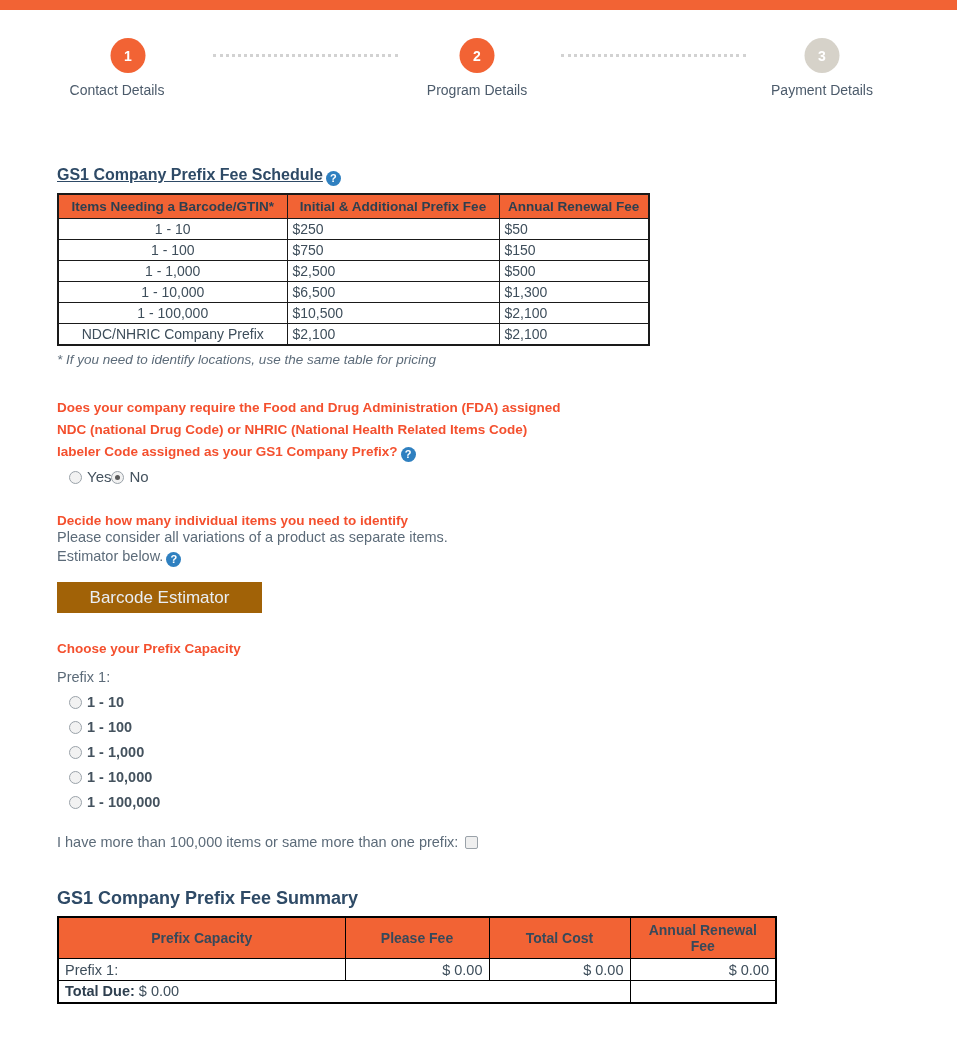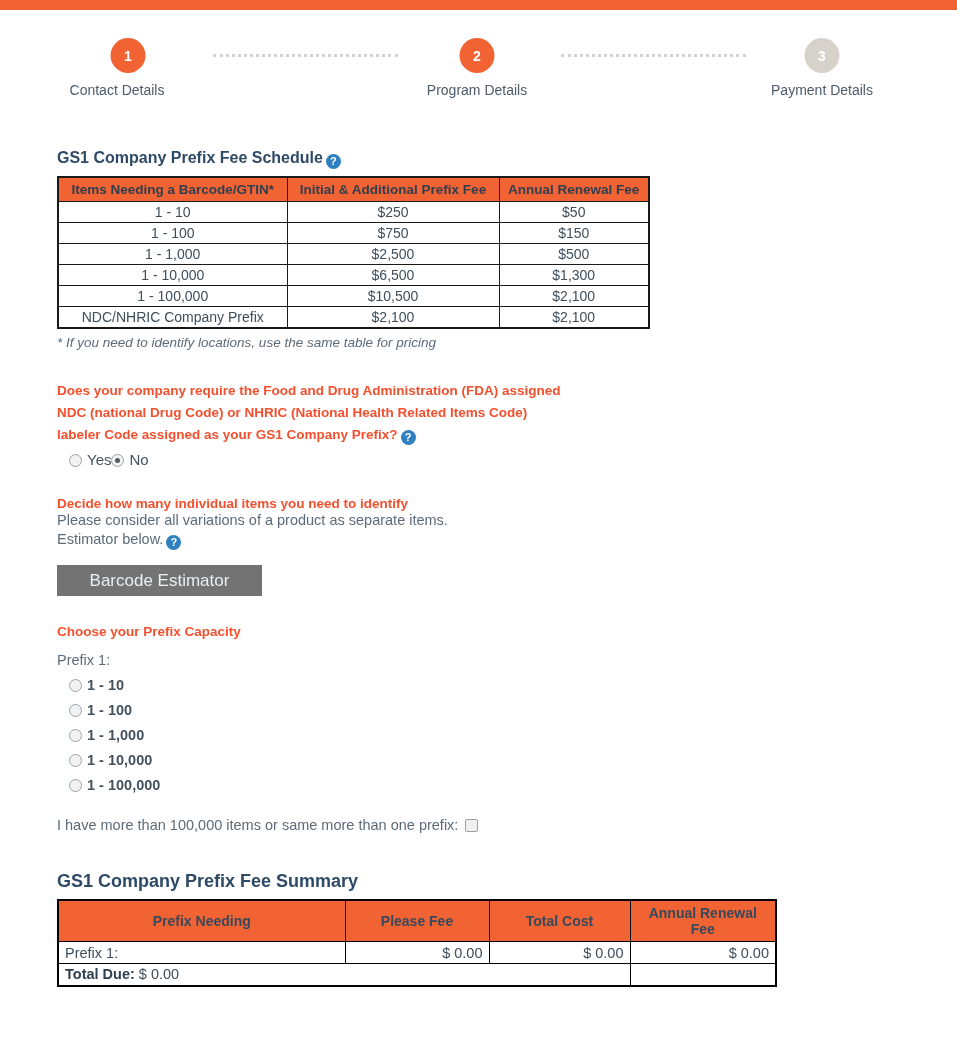--- a/index.html
+++ b/index.html
@@ -34,40 +34,40 @@
   }
   .c1 { left: 213px; width: 185px; }
   .c2 { left: 561px; width: 185px; }
 
   .content { padding-left: 57px; padding-bottom: 30px; }
 
   .section-title {
     font-size: 16px; font-weight: bold; color: #2E4A66;
     margin: 0 0 7px 0;
   }
-  .mt-title { margin-top: 43px; }
+  .mt-title { margin-top: 60px; text-decoration: underline; }
 
   .qicon {
     display: inline-block; width: 15px; height: 15px; border-radius: 50%;
     background: #2F80C0; color: #fff; font-size: 11px; font-weight: bold;
     text-align: center; line-height: 15px; vertical-align: -2px; margin-left: 3px;
   }
 
   
   table.fee { border-collapse: collapse; border: 2px solid #1a1a1a; }
   table.fee th {
     background: #F26334; color: #2E3F4F; font-size: 13.5px; font-weight: bold;
     border: 1px solid #1a1a1a; padding: 4px 6px; white-space: nowrap;
   }
   table.fee td {
     border: 1px solid #1a1a1a; padding: 2px 5px; font-size: 14px; color: #3E4E5B;
     height: 21px;
   }
   table.fee td.c { text-align: center; }
-  table.fee td.r { text-align: center; }
+  table.fee td.r { text-align: left; }
   .col-items { width: 229px; } .col-initial { width: 212px; } .col-renew { width: 150px; }
 
   .footnote { font-style: italic; font-size: 13.5px; color: #5C6B79; margin: 6px 0 0 0; }
 
   .red-bold { color: #F4502E; font-weight: bold; font-size: 13.5px; }
   .fda-block { margin-top: 30px; }
   .fda-block .line { line-height: 22px; }
 
   .radio-row { margin: 5px 0 0 12px; display: flex; font-size: 15px; color: #44525E; align-items: center; }
   .radio {
@@ -82,21 +82,21 @@
   .checkbox {
     display: inline-block; width: 13px; height: 13px;
     border: 1px solid #9aa2a9; background: #efefef; border-radius: 2px;
     vertical-align: -2px;
   }
 
   .items-block { margin-top: 28px; }
   .items-block .body-line { font-size: 14.5px; line-height: 19px; color: #5C6B79; }
 
   .estimator-btn {
-    margin-top: 15px; width: 205px; height: 31px; background: #737373;
+    margin-top: 15px; width: 205px; height: 31px; background: #a16207;
     color: #E9EEF4; font-size: 17px; border: none; font-family: inherit;
     display: block; cursor: pointer;
   }
 
   .capacity-block { margin-top: 28px; }
   .prefix-label { font-size: 14.5px; color: #5C6B79; margin-top: 13px; }
   .option-list { margin: 9px 0 0 12px; }
   .option { font-size: 14.5px; font-weight: bold; color: #44525E; margin-bottom: 9px; height: 16px; }
 
   .more-line { margin-top: 24px; font-size: 14.5px; color: #5C6B79; }
@@ -216,21 +216,21 @@
 
   <div class="more-line">
     <span>I have more than 100,000 items or same more than one prefix:</span><span class="checkbox"></span>
   </div>
 
   <h2 class="section-title summary-title">GS1 Company Prefix Fee Summary</h2>
 
   <table class="summary">
     <tbody>
         <tr>
-      <th class="s-col1">Prefix Needing</th>
+      <th class="s-col1">Prefix Capacity</th>
       <th class="s-col2">Please Fee</th>
       <th class="s-col3">Total Cost</th>
       <th class="s-col4">Annual Renewal Fee</th>
     </tr>
     <tr>
       <td>Prefix 1:</td>
       <td class="r">$ 0.00</td>
       <td class="r">$ 0.00</td>
       <td class="r">$ 0.00</td>
     </tr>

